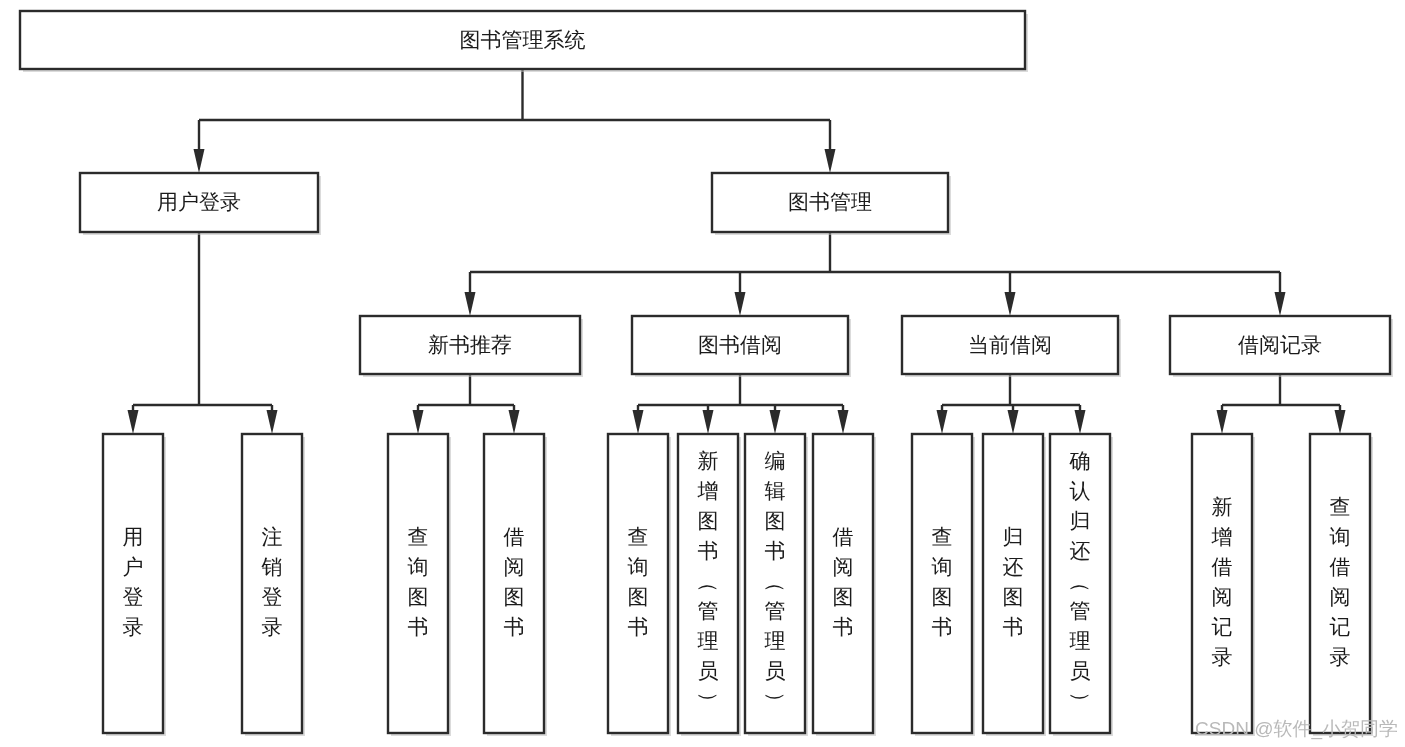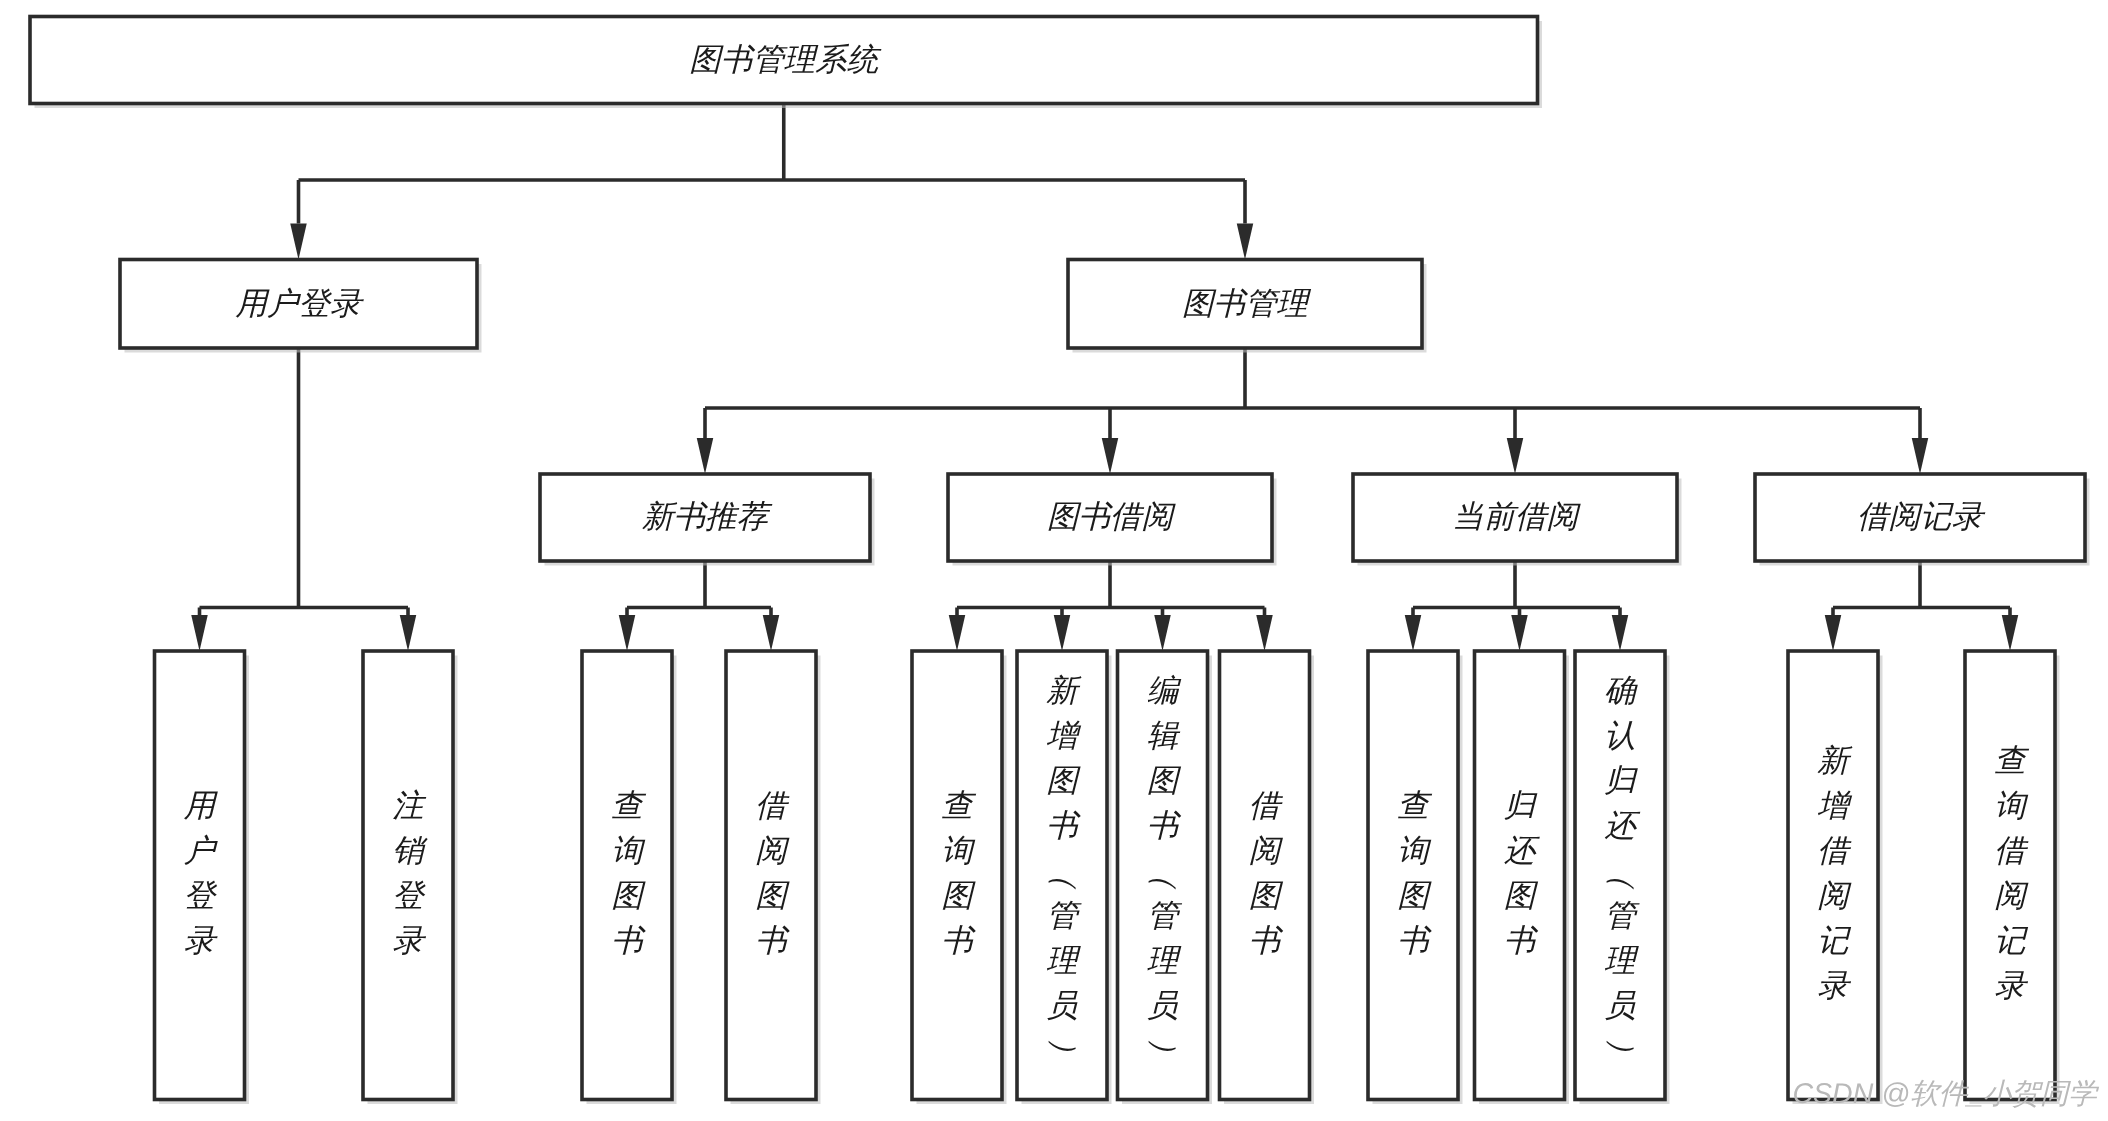--- a/index.html
+++ b/index.html
@@ -10,21 +10,20 @@
   }
   body {
     font-family: "Liberation Sans", "DejaVu Sans", sans-serif;
   }
   #diagram-root {
     position: relative;
     width: 1405px;
     height: 747px;
     background: #ffffff;
     overflow: hidden;
-    font-style: italic;
   }
   svg#tree-svg {
     position: absolute;
     left: 0;
     top: 0;
     width: 1405px;
     height: 747px;
     display: block;
   }
   .node-rect {

